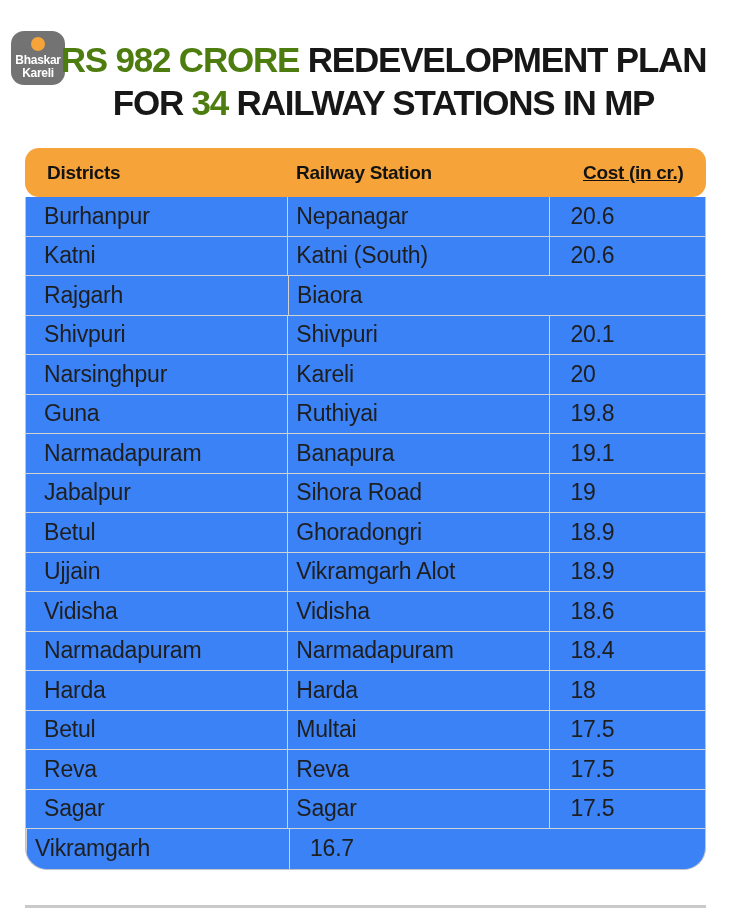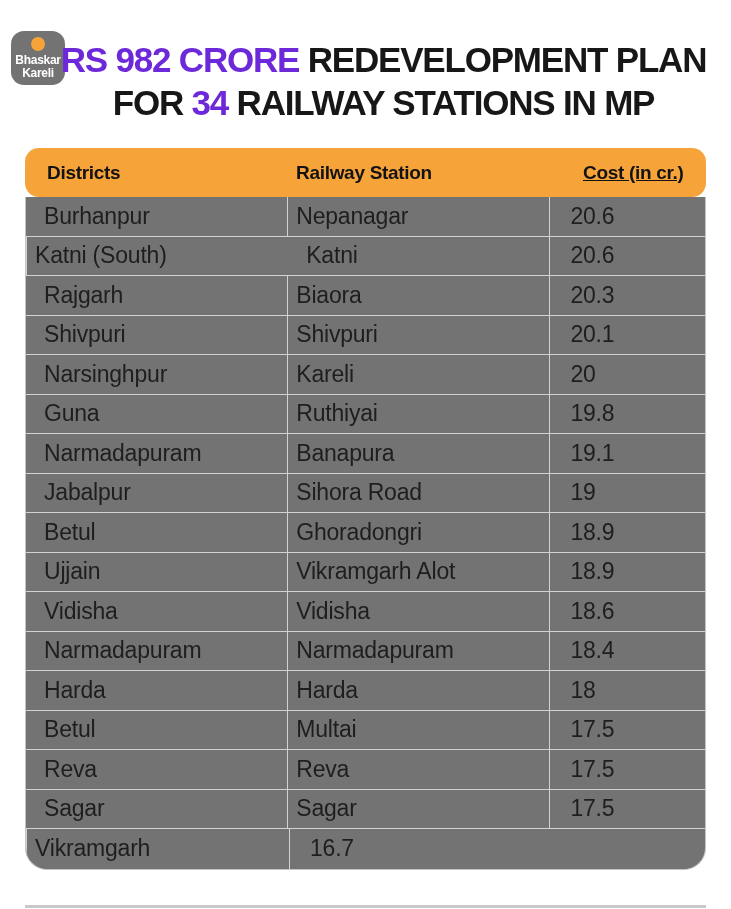--- a/index.html
+++ b/index.html
@@ -30,35 +30,35 @@
   }
 
   
   .title {
     position:absolute; left:40px; right:4px; top:38px;
     text-align:center;
     font-weight:700; font-size:35px; line-height:43px;
     letter-spacing:-1.2px; color:#171717;
     white-space:nowrap;
   }
-  .accent { color:#6d28d9; }
+  .accent { color:#4d7c0f; }
 
   
   .table-wrap { position:absolute; left:25px; top:148px; width:681px; }
   .thead {
     height:49px; background:#F6A33A; border-radius:14px;
     display:flex; align-items:center;
     font-weight:700; font-size:19px; color:#131313;
     letter-spacing:-0.3px;
     position:relative; z-index:2;
   }
   .tbody {
     border:1.5px solid #c4c4c4; border-top:none;
     border-radius:0 0 22px 22px;
-    overflow:hidden; background:#737373;
+    overflow:hidden; background:#3b82f6;
   }
   .tr {
     display:flex; height:39.5px;
     font-size:23px; color:#1e1e1e; letter-spacing:-0.2px;
     border-bottom:1.5px solid #d2d2d2;
   }
   .tr:last-child { border-bottom:none; }
   .c { display:flex; align-items:center; height:100%; overflow:hidden; white-space:nowrap; }
   .col1 { width:262px; padding-left:18px; }
   .col2 { width:263px; padding-left:8px; }
@@ -97,29 +97,28 @@
     <div class="c col3">Cost (in cr.)</div>
   </div>
   <div class="tbody">
   <div class="tr">
     <div class="c col1">Burhanpur</div>
     <div class="c col2">Nepanagar</div>
     <div class="c col3">20.6</div>
   </div>
 
   <div class="tr">
+    <div class="c col1">Katni</div>
     <div class="c col2">Katni (South)</div>
-    <div class="c col1">Katni</div>
     <div class="c col3">20.6</div>
   </div>
 
   <div class="tr">
     <div class="c col1">Rajgarh</div>
     <div class="c col2">Biaora</div>
-    <div class="c col3">20.3</div>
   </div>
 
   <div class="tr">
     <div class="c col1">Shivpuri</div>
     <div class="c col2">Shivpuri</div>
     <div class="c col3">20.1</div>
   </div>
 
   <div class="tr">
     <div class="c col1">Narsinghpur</div>

